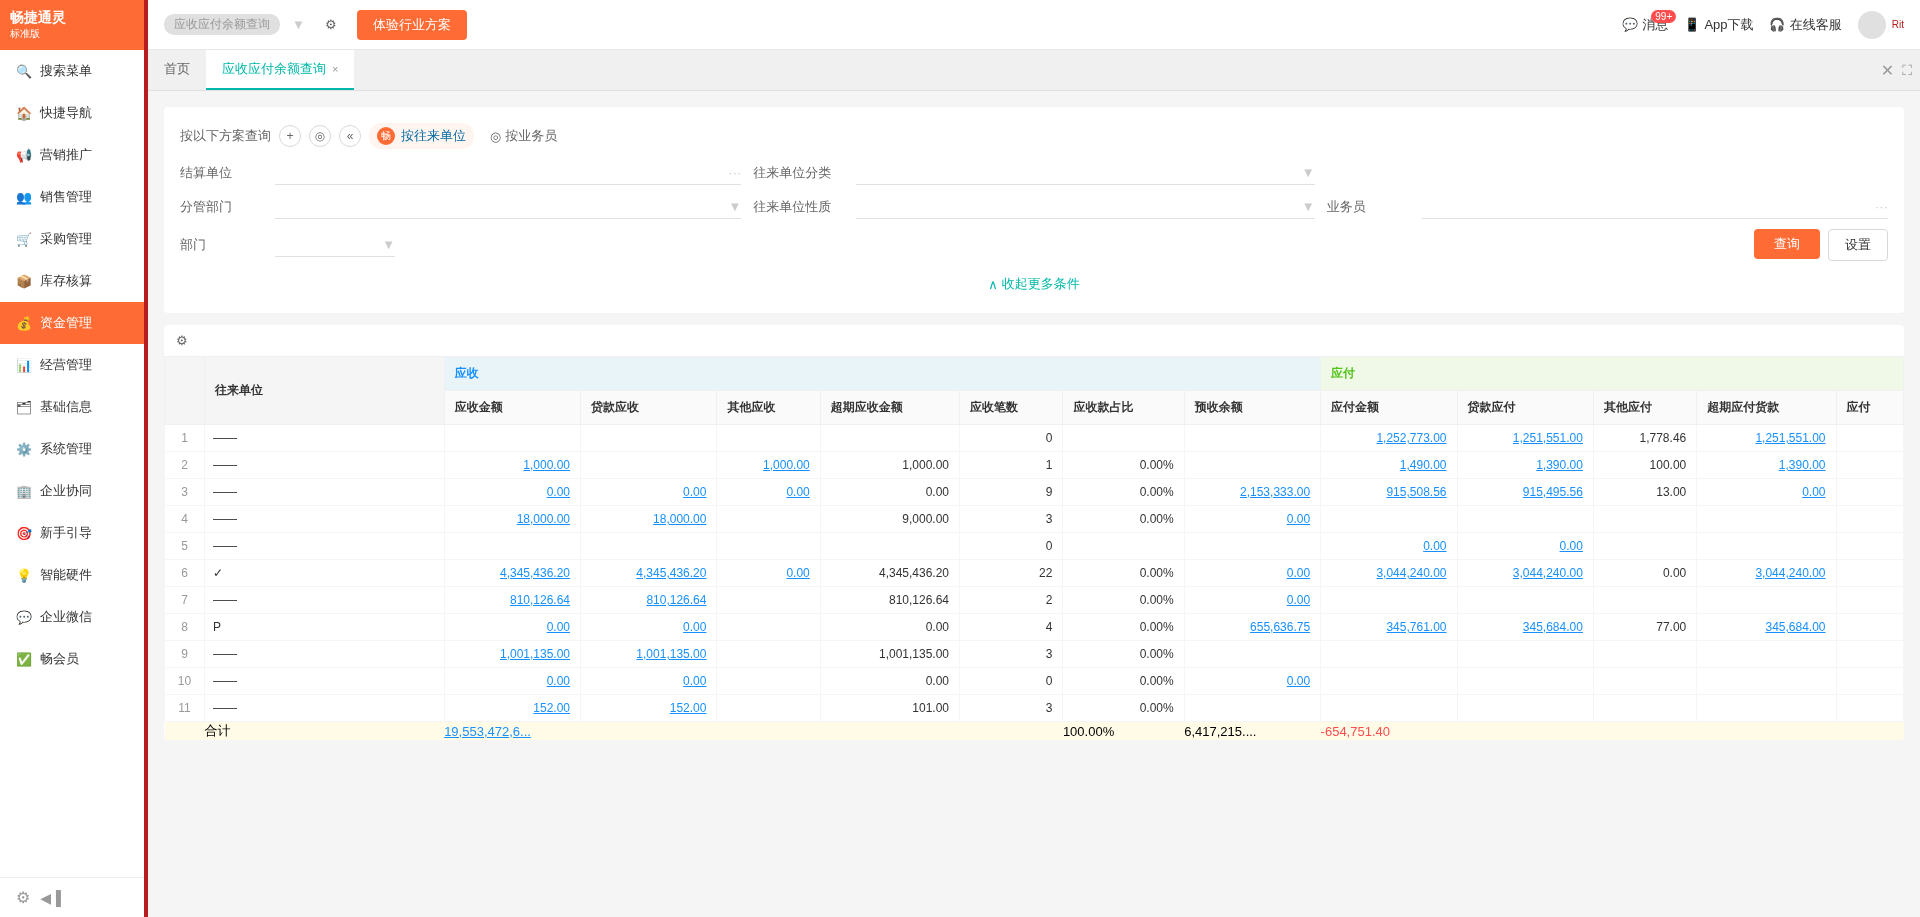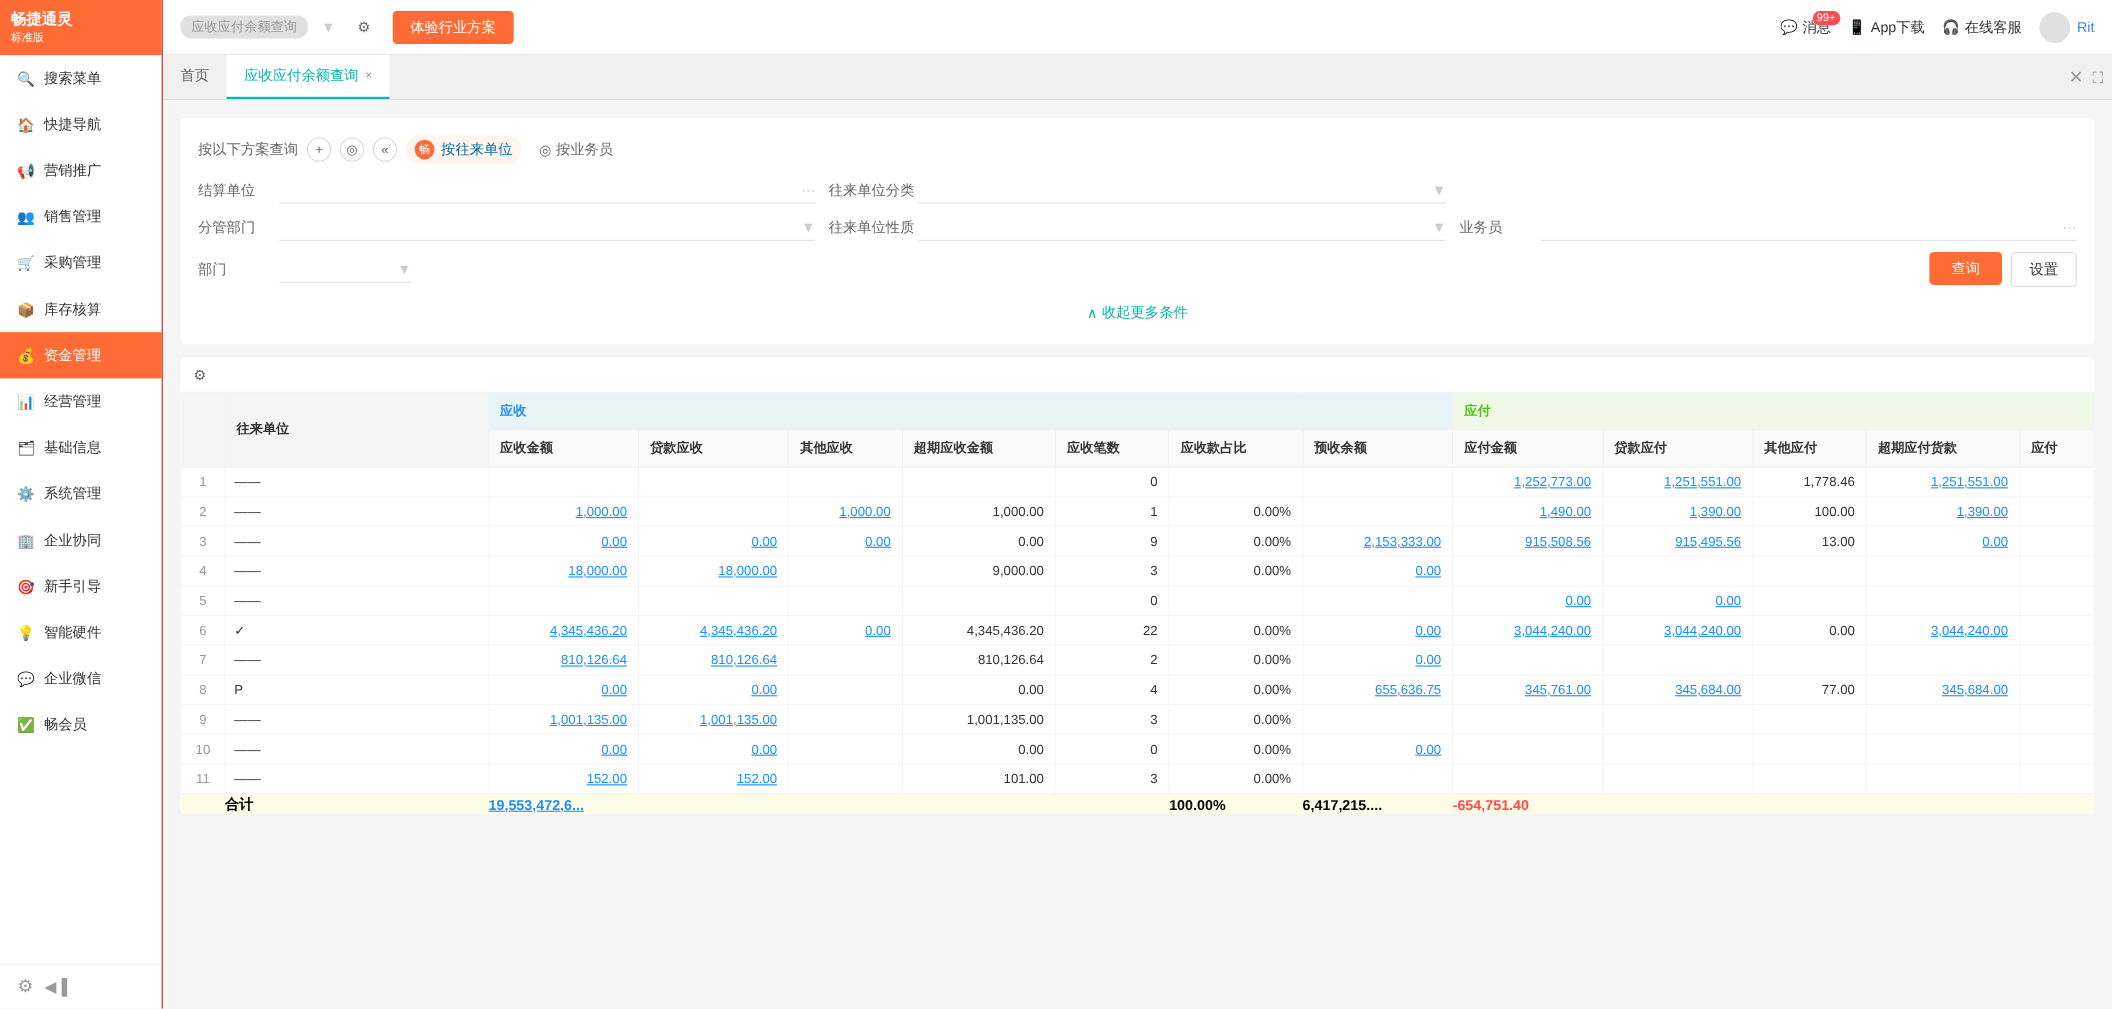--- a/index.html
+++ b/index.html
@@ -1,19 +1,19 @@
 <!DOCTYPE html>
 <html><head>
   <meta charset="utf-8">
   <style>
     * { box-sizing: border-box; margin: 0; padding: 0; font-family: 'Microsoft YaHei', Arial, sans-serif; font-size: 13px; }
     body { background: #f0f2f5; display: flex; height: 917px; overflow: hidden; }
 
     
-    .sidebar { width: 148px; background: #fff; display: flex; flex-direction: column; border-right: 1px solid #b91c1c; flex-shrink: 0; }
+    .sidebar { width: 148px; background: #fff; display: flex; flex-direction: column; border-right: 4px solid #b91c1c; flex-shrink: 0; }
     .sidebar-logo { background: #ff6b35; height: 50px; display: flex; align-items: center; padding: 0 10px; }
     .sidebar-logo-text { color: #fff; font-size: 14px; font-weight: bold; }
     .sidebar-logo-sub { color: #fff; font-size: 10px; }
     .sidebar-item { display: flex; align-items: center; gap: 8px; padding: 12px 16px; cursor: pointer; color: #333; }
     .sidebar-item.active { background: #ff6b35; color: #fff; border-radius: 0; }
     .sidebar-item .icon { width: 16px; height: 16px; display: flex; align-items: center; justify-content: center; flex-shrink: 0; }
     .sidebar-bottom { margin-top: auto; border-top: 1px solid #f0f0f0; display: flex; padding: 10px 16px; gap: 10px; align-items: center; }
     .sidebar-bottom .icon { color: #999; cursor: pointer; }
 
     
@@ -50,41 +50,41 @@
     .filter-header { display: flex; align-items: center; gap: 8px; margin-bottom: 12px; }
     .filter-header-label { color: #666; font-size: 13px; }
     .filter-btn { width: 22px; height: 22px; border: 1px solid #d9d9d9; border-radius: 50%; display: flex; align-items: center; justify-content: center; cursor: pointer; color: #666; font-size: 12px; }
     .filter-scheme { display: flex; align-items: center; gap: 6px; padding: 4px 8px; border-radius: 12px; cursor: pointer; }
     .filter-scheme.active { background: #fff5f0; }
     .filter-scheme-icon { width: 18px; height: 18px; background: #ff6b35; border-radius: 50%; display: flex; align-items: center; justify-content: center; color: #fff; font-size: 10px; }
     .filter-scheme-text { color: #0369a1; font-size: 13px; }
     .filter-scheme-other { color: #666; font-size: 13px; cursor: pointer; display: flex; align-items: center; gap: 4px; padding: 4px 8px; }
 
     .filter-row { display: grid; grid-template-columns: 1fr 1fr 1fr; gap: 12px; margin-bottom: 10px; }
-    .filter-field { display: flex; align-items: center; gap: 4px; }
+    .filter-field { display: flex; align-items: center; gap: 25px; }
     .filter-label { color: #666; font-size: 13px; white-space: nowrap; min-width: 70px; }
     .filter-input { flex: 1; border: none; border-bottom: 1px solid #e0e0e0; padding: 4px 0; color: #333; outline: none; background: transparent; }
     .filter-select { flex: 1; display: flex; align-items: center; border-bottom: 1px solid #e0e0e0; padding: 4px 0; cursor: pointer; justify-content: space-between; color: #333; }
     .filter-dots { color: #ccc; margin-left: 4px; }
 
     .filter-collapse { display: flex; justify-content: center; align-items: center; gap: 4px; color: #00b8a9; cursor: pointer; font-size: 13px; padding: 4px 0; }
 
     
     .table-container { background: #fff; border-radius: 4px; overflow: auto; }
     .table-toolbar { padding: 8px 12px; display: flex; align-items: center; }
     .gear-icon { color: #666; cursor: pointer; }
 
     table { width: 100%; border-collapse: collapse; }
     thead tr th { background: #fafafa; border: 1px solid #f0f0f0; padding: 8px 10px; font-weight: 700; color: #333; text-align: left; white-space: nowrap; font-size: 12px; }
     thead tr.group-header th { background: #f5f5f5; }
     tbody tr td { border: 1px solid #f5f5f5; padding: 6px 10px; color: #333; text-align: right; font-size: 12px; white-space: nowrap; }
     tbody tr td:first-child { text-align: center; color: #999; }
     tbody tr td:nth-child(2) { text-align: left; }
     .link-cell { color: #1890ff; text-decoration: underline; cursor: pointer; }
-    .footer-row td { background: #fffbe6; font-weight: 700; }
+    .footer-row td { background: #fffbe6; font-weight: 400; }
     .footer-row td.neg { color: #ff4d4f; }
   </style>
 </head>
 <body>
 
 <div class="sidebar">
   <div class="sidebar-logo">
     <div style="display:flex;flex-direction:column;">
       <span class="sidebar-logo-text">畅捷通灵</span>
       <span class="sidebar-logo-sub">标准版</span>
@@ -172,21 +172,21 @@
       <div class="topbar-link">
         <span>📱</span>
         <span>App下载</span>
       </div>
       <div class="topbar-link">
         <span>🎧</span>
         <span>在线客服</span>
       </div>
       <div style="display:flex;align-items:center;gap:6px;">
         <div class="topbar-user"></div>
-        <span style="color:#3b82f6;font-size:13px;">Rit</span>
+        <span style="color:#b91c1c;font-size:10px;">Rit</span>
       </div>
     </div>
   </div>
 
   <div class="tabs" style="background:#f0f0f0;">
     <div class="tab">
       <span>首页</span>
     </div>
     <div class="tab active" style="display:flex;align-items:center;">
       <span>应收应付余额查询</span>

